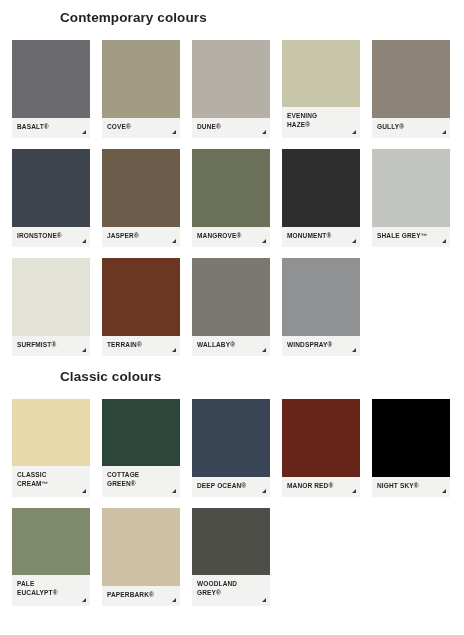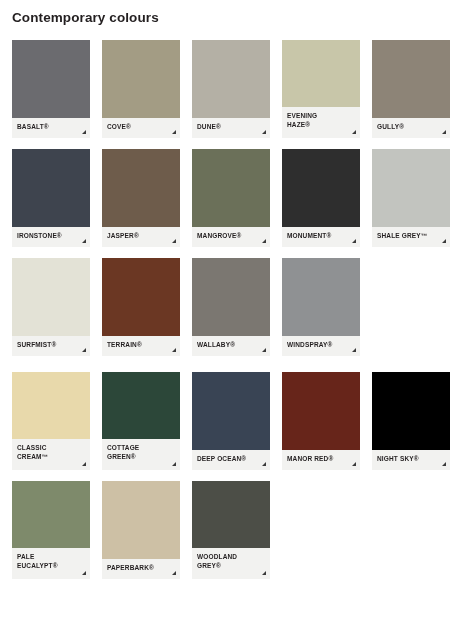--- a/index.html
+++ b/index.html
@@ -19,20 +19,21 @@
     overflow: hidden;
     position: relative;
   }
 
   .section-heading {
     font-size: 13.5px;
     font-weight: bold;
     color: #231f20;
     letter-spacing: 0.1px;
     line-height: 1;
+    margin-left: 48px;
   }
 
   .section-1-heading { padding-top: 11px; }
   .section-2-heading { padding-top: 14px; }
 
   .swatch-grid {
     display: flex;
     flex-wrap: wrap;
     gap: 11px 12px;
   }
@@ -188,20 +189,21 @@
       </div>
       <div class="swatch-card">
         <div class="swatch-color" style="background: rgb(143, 145, 147);"></div>
         <div class="swatch-label one-line">
           <span class="label-text">WINDSPRAY®</span>
           <span class="corner-marker"></span>
         </div>
       </div>
     </div>
 
+  <h2 class="section-heading section-2-heading">Classic colours</h2>
 
   <div class="swatch-grid section-2-grid">
       <div class="swatch-card">
         <div class="swatch-color" style="background: rgb(232, 217, 171);"></div>
         <div class="swatch-label two-line">
           <span class="label-text">CLASSIC
 CREAM™</span>
           <span class="corner-marker"></span>
         </div>
       </div>

